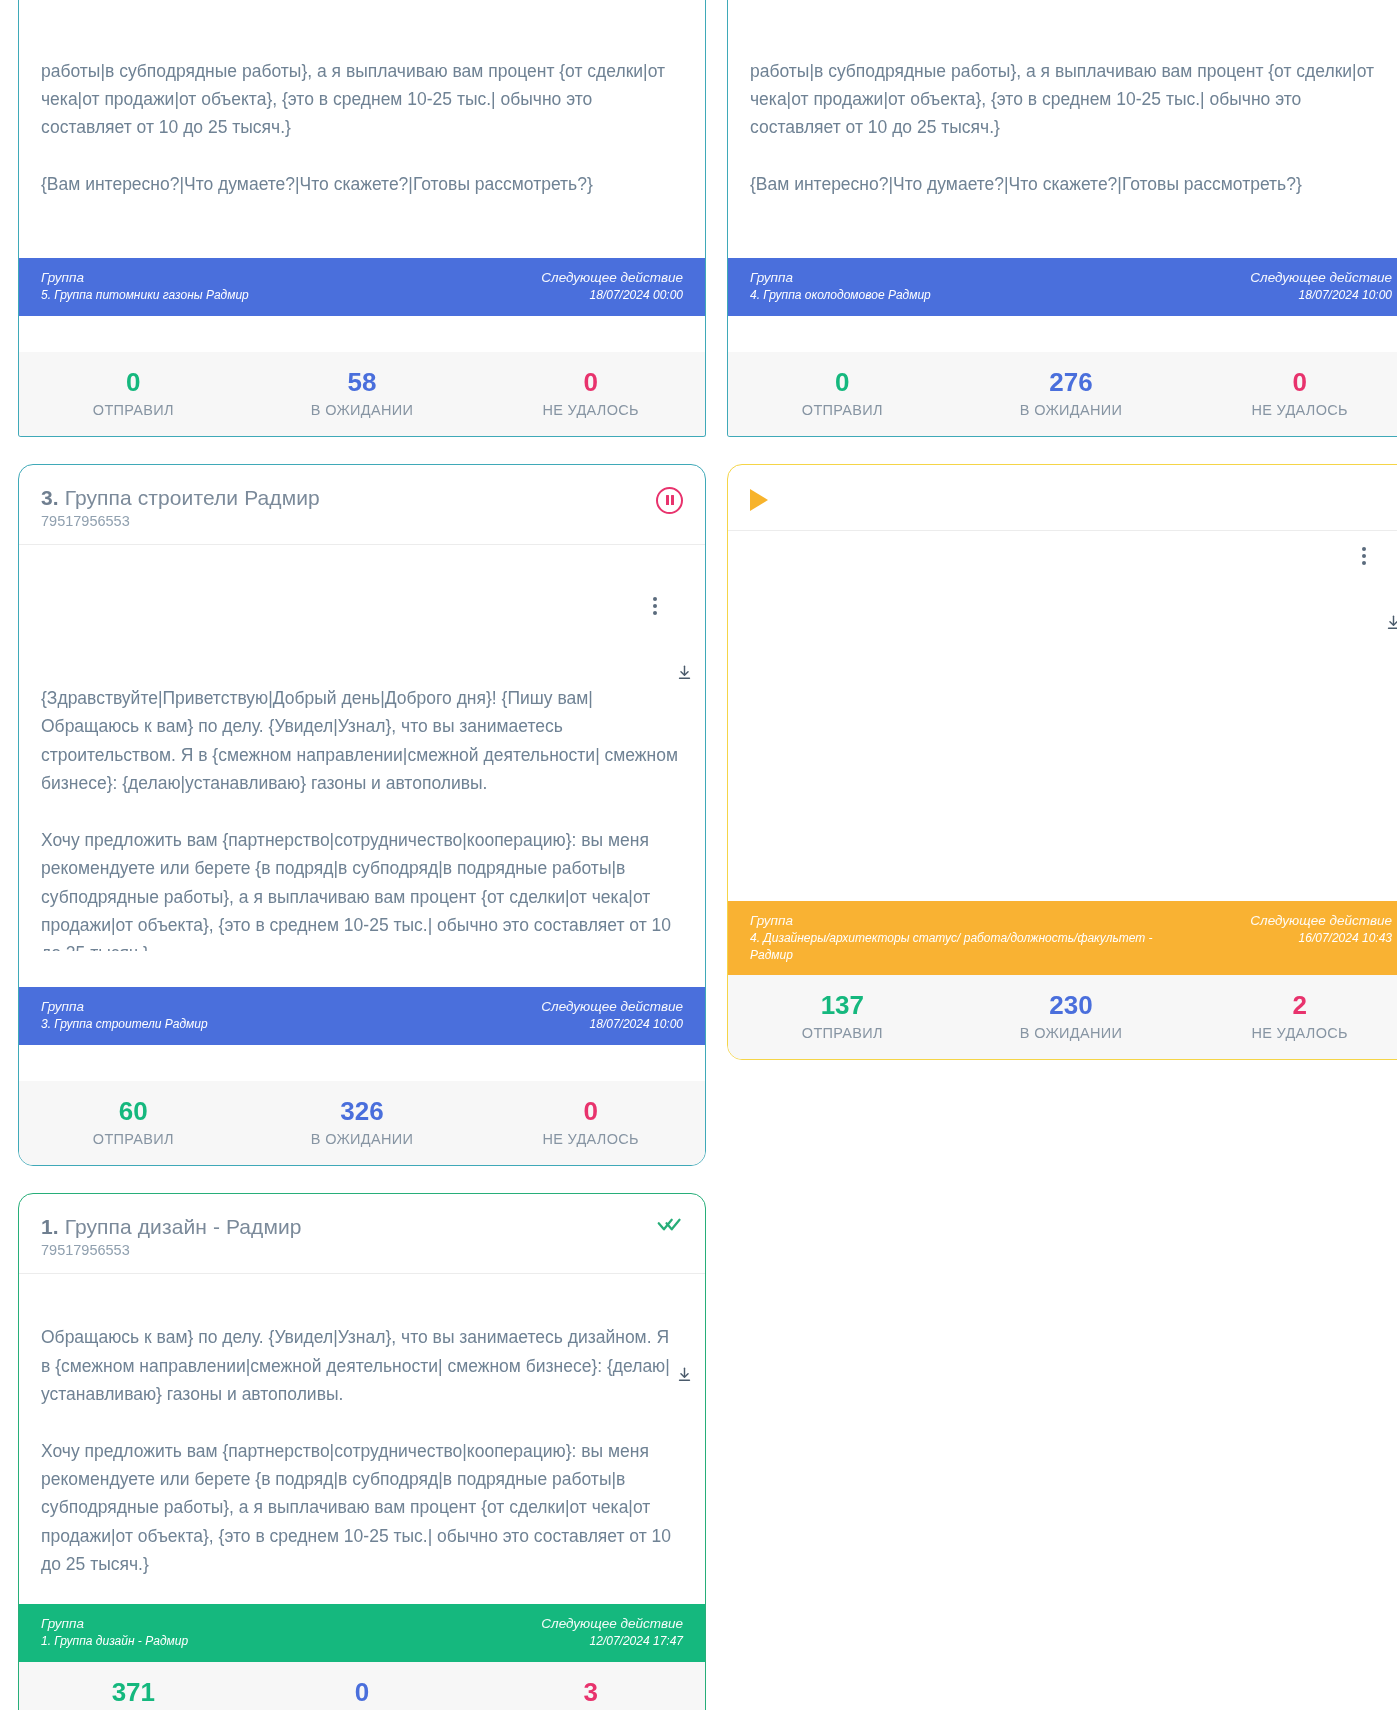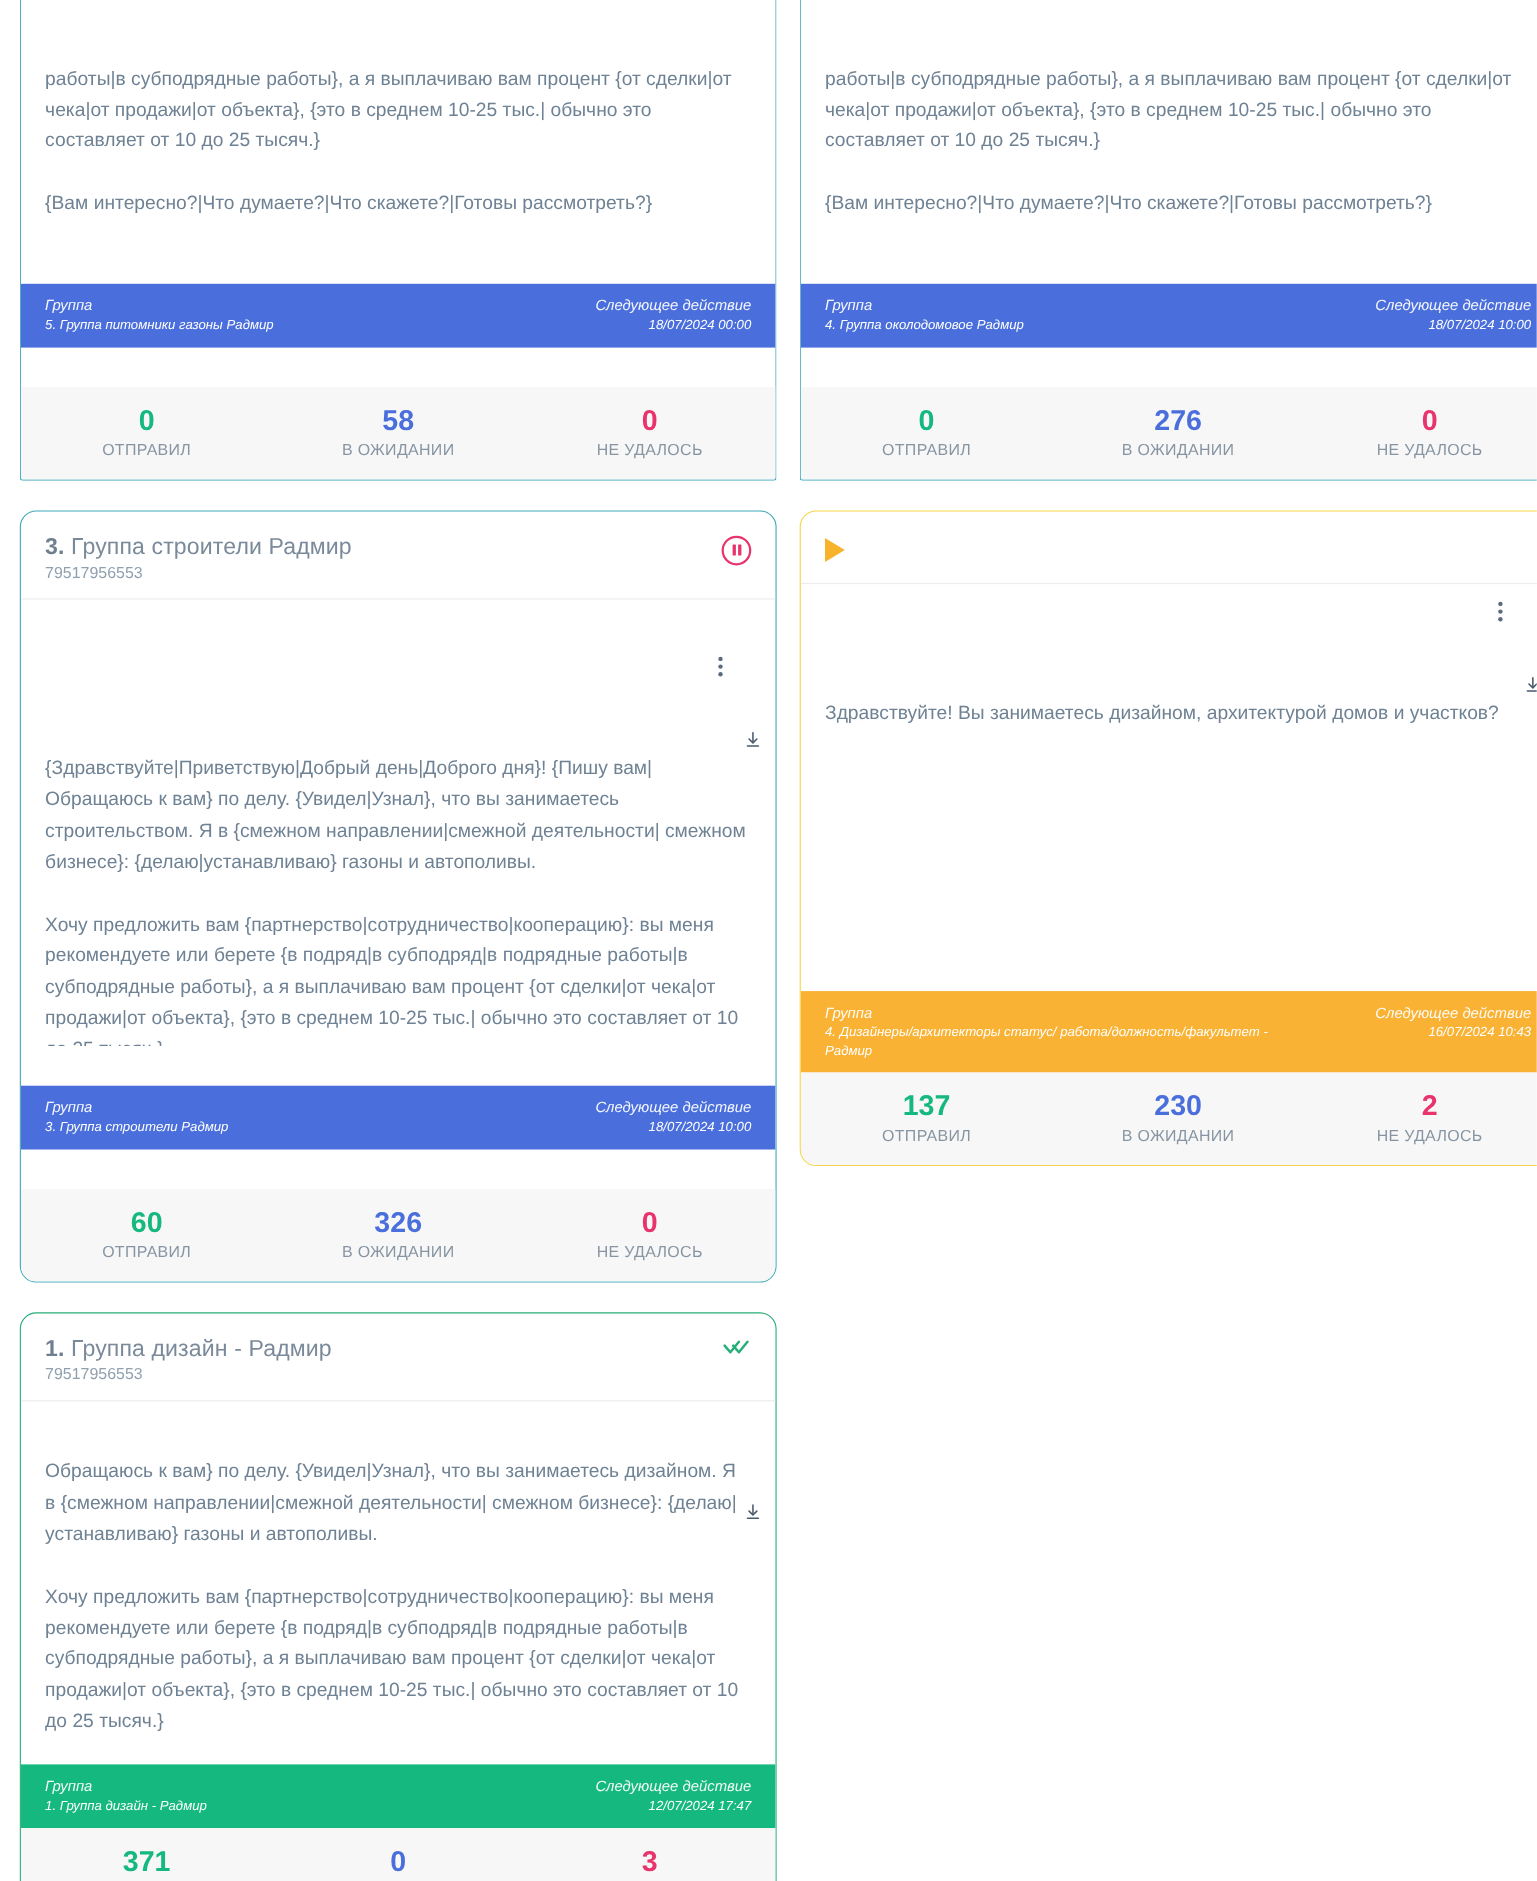--- a/index.html
+++ b/index.html
@@ -354,21 +354,20 @@
         <div class="body-tools">
           <div class="icon-dots"><i></i><i></i><i></i></div>
           <div class="icon-download">
             <svg width="17" height="17" viewBox="0 0 24 24" fill="none" stroke="#4a5a6b" stroke-width="2" stroke-linecap="round" stroke-linejoin="round">
                 <path d="M12 3v11"></path>
                 <path d="M7 11l5 5 5-5"></path>
                 <path d="M5 20h14"></path>
               </svg>
           </div>
         </div>
-        <div class="msg">Здравствуйте! Вы занимаетесь дизайном, архитектурой домов и участков?</div>
       </div>
       <div class="card-foot foot-amber">
         <div class="foot-left">
           <span class="foot-cap">Группа</span>
           <span class="foot-val wrap">4. Дизайнеры/архитекторы статус/ работа/должность/факультет - Радмир</span>
         </div>
         <div class="foot-right">
           <span class="foot-cap">Следующее действие</span>
           <span class="foot-val">16/07/2024 10:43</span>
         </div>

